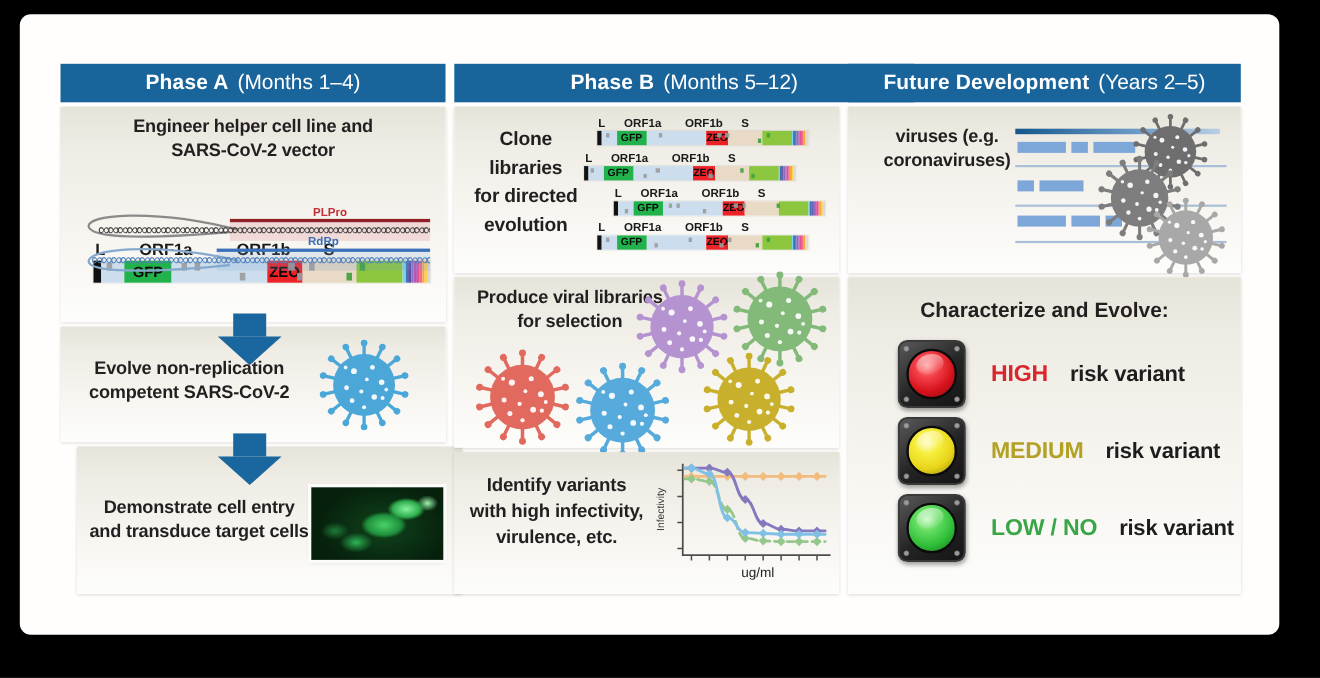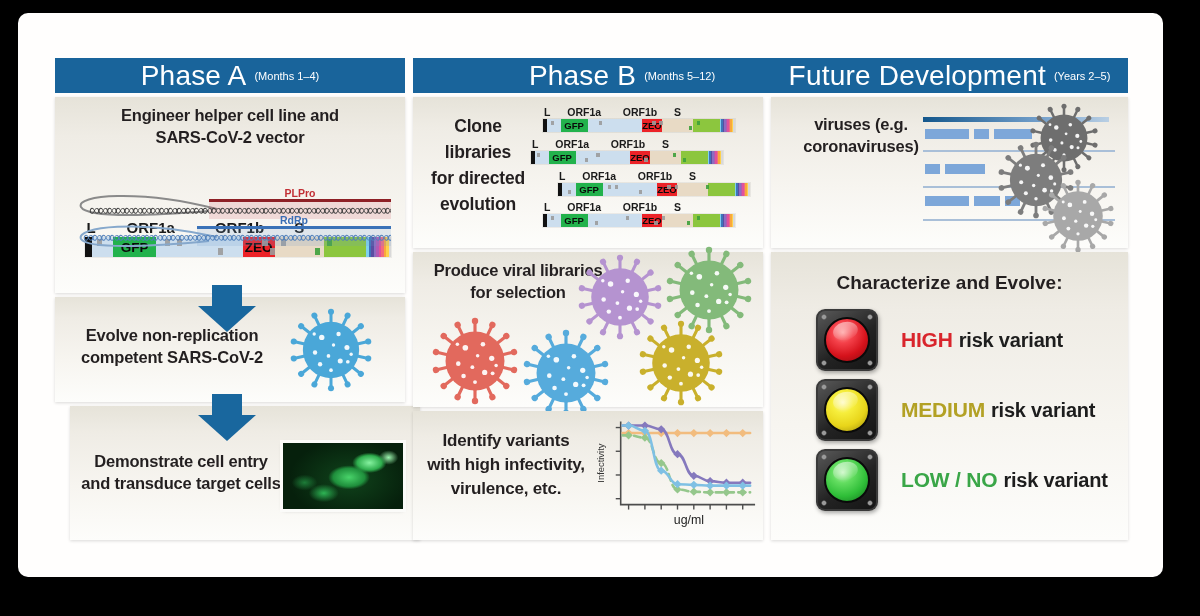--- a/index.html
+++ b/index.html
@@ -1,21 +1,21 @@
 <!DOCTYPE html>
 <html><head>
 <meta charset="utf-8">
 <style>
   html,body{margin:0;padding:0;background:#000;}
   .stage{position:relative;width:1200px;height:616px;background:#000;overflow:hidden;
          font-family:"Liberation Sans","DejaVu Sans",sans-serif;color:#231f20;}
   .sheet{position:absolute;left:18px;top:13px;width:1145px;height:564px;background:#fffefd;border-radius:10px;}
   .colhdr{position:absolute;height:35px;background:#19649b;color:#fff;display:flex;align-items:center;justify-content:center;white-space:nowrap;}
-  .colhdr .t{font-weight:normal;font-size:28px;letter-spacing:.2px;}
-  .colhdr .p{font-size:11px;margin-left:8px;font-weight:400;}
+  .colhdr .t{font-weight:bold;font-size:19px;letter-spacing:.2px;}
+  .colhdr .p{font-size:19px;margin-left:8px;font-weight:400;}
   .panel{position:absolute;background:linear-gradient(180deg,#e6e3d9 0%,#efece5 20%,#f7f5f0 60%,#fdfdfb 100%);box-shadow:0 1px 3px rgba(0,0,0,.15);}
   .steptext{position:absolute;text-align:center;font-weight:bold;color:#231f20;font-size:16.5px;line-height:22px;letter-spacing:-.2px;}
   .steptext div{display:block;}
   
   .arrow{position:absolute;width:58px;height:47px;z-index:5;}
   .arrow .stem{position:absolute;left:14px;top:0;width:30px;height:21px;background:#19679e;}
   .arrow .head{position:absolute;left:0;top:21px;width:0;height:0;border-left:29px solid transparent;border-right:29px solid transparent;border-top:26px solid #19679e;}
   
   .helix{position:absolute;left:14px;top:50px;width:322px;height:66px;margin-top:38px;}
   .helix .hlab{position:absolute;text-align:center;font-size:10.5px;font-weight:bold;z-index:3;}
@@ -66,21 +66,21 @@
       linear-gradient(145deg,#5c5c5c,#232323 55%,#141414);
     box-shadow:inset 0 0 0 2px #3a3a3a,1px 2px 4px rgba(0,0,0,.35);}
   .bulb{position:absolute;inset:8px;border-radius:50%;border:2px solid #0a0a0a;overflow:hidden;}
   .bulb::after{content:'';position:absolute;left:16%;top:7%;width:60%;height:44%;border-radius:50%;
     background:linear-gradient(rgba(255,255,255,.5),rgba(255,255,255,.04));transform:rotate(-14deg);}
   .bulb-red{background:radial-gradient(circle at 40% 32%,#ff9d9d 0%,#f4414a 28%,#d5121b 62%,#860a10 100%);}
   .bulb-yellow{background:radial-gradient(circle at 40% 32%,#fffbc2 0%,#f6ee3c 28%,#e8d51a 62%,#96860a 100%);}
   .bulb-green{background:radial-gradient(circle at 40% 32%,#c6f7c0 0%,#63dd60 28%,#2fbe38 62%,#136f1d 100%);}
   .risk-label{position:absolute;left:130px;font-size:20px;color:#1d1d1d;letter-spacing:-.2px;white-space:nowrap;}
   .risk-level{font-weight:bold;font-size:21px;}
-  .risk-rest{margin-left:6px;font-weight:600;}
+  .risk-rest{margin-left:20px;font-weight:600;}
   .f2title{position:absolute;left:0;width:100%;text-align:center;font-size:19px;font-weight:bold;}
 </style>
 </head>
 <body>
 
 <div class="stage">
   <div class="sheet"></div>
 
   <div class="colhdr" style="left:55px;top:58px;width:350px">
     <span class="t">Phase A</span>

